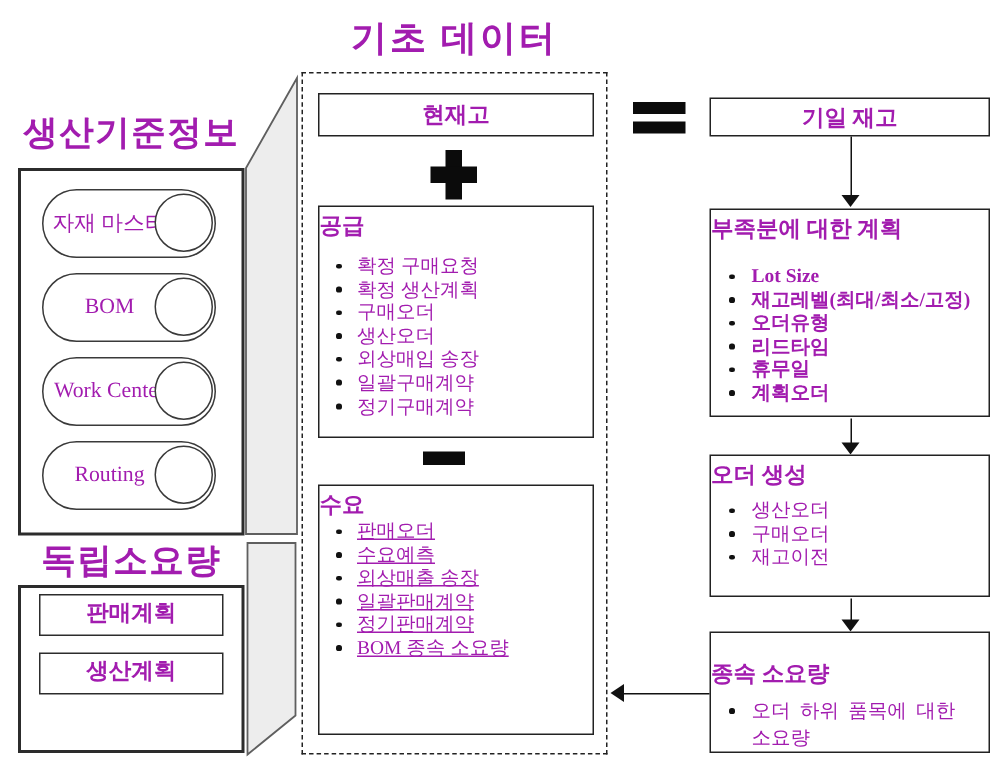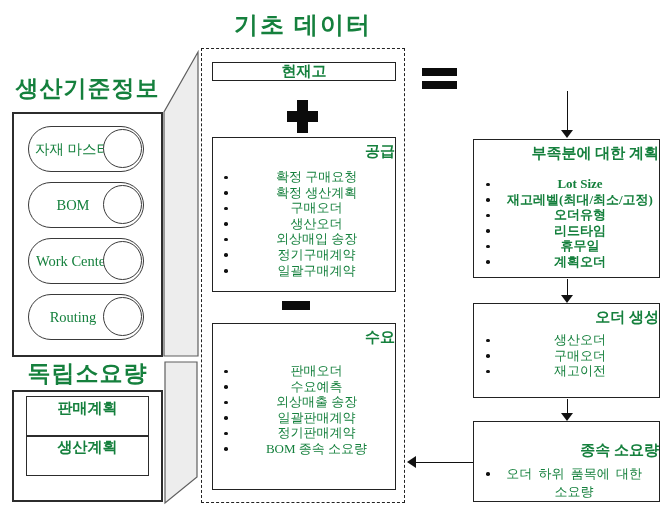--- a/index.html
+++ b/index.html
@@ -1,18 +1,18 @@
 <!DOCTYPE html>
 <html><head>
 <meta charset="utf-8">
 <style>
   html,body { margin:0; padding:0; background:#fff; }
   .canvas {
     position:relative; width:672px; height:519px; background:#fff;
-    font-family:"Liberation Serif","DejaVu Serif",serif; color:#15803d;
+    font-family:"Liberation Serif","DejaVu Serif",serif; color:#a21caf;
     overflow:hidden;
   }
   .beams { position:absolute; left:0; top:0; }
   .beams polygon { fill:#ededed; stroke:#5f5f5f; stroke-width:1.2; }
 
   .main-title { position:absolute; left:201px; top:9px; width:204px; text-align:center;
     font-size:24px; font-weight:bold; letter-spacing:2px; }
 
   .sec-title { position:absolute; left:12px; width:151px; text-align:center;
     font-size:23px; font-weight:bold; letter-spacing:1px; }
@@ -23,51 +23,51 @@
   .master { top:112px; width:151px; height:245px; }
   .indep  { top:390px; width:151px; height:112px; }
 
   .cyl { position:absolute; left:14px; width:116px; height:46px; box-sizing:border-box;
     border:1.7px solid #3a3a3a; border-radius:23px; background:#fff; }
   .cyl-label { position:absolute; left:0; right:26px; top:50%; transform:translateY(-50%);
     text-align:center; font-size:14.5px; }
   .cyl-cap { position:absolute; right:1px; top:1.5px; width:39px; height:39px; box-sizing:border-box;
     border:1.7px solid #3a3a3a; border-radius:50%; background:#fff; }
 
-  .label-box { position:absolute; left:12px; width:123px; height:41px; box-sizing:border-box;
-    border:1.8px solid #2c2c2c; text-align:center; font-weight:bold; font-size:15px; line-height:25px;font-family:Liberation Mono, monospace; }
+  .label-box { position:absolute; left:12px; width:123px; height:28px; box-sizing:border-box;
+    border:1.8px solid #2c2c2c; text-align:center; font-weight:bold; font-size:15px; line-height:25px; }
 
   .dashed-box { position:absolute; left:201px; top:48px; width:204px; height:455px;
     border:1.6px dashed #222; box-sizing:border-box; }
 
   .titled-box { position:absolute; border:1.8px solid #222; box-sizing:border-box; background:#fff;
     display:flex; align-items:center; justify-content:center; font-weight:bold; font-size:15px; }
-  .current { left:10px; top:13px; width:184px; height:19px; }
+  .current { left:10px; top:13px; width:184px; height:29px; }
   .due     { left:473px; top:65px; width:187px; height:26px; }
 
   .plus { position:absolute; left:85px; top:51px; width:31px; height:33px; }
   .plus .pv { position:absolute; left:10px; top:0; width:11px; height:33px; background:#0b0b0b; }
   .plus .ph { position:absolute; left:0; top:11px; width:31px; height:11px; background:#0b0b0b; }
   .minus { position:absolute; left:80px; top:252px; width:28px; height:9px; background:#0b0b0b; }
 
   .equals { position:absolute; left:422px; top:68px; width:35px; height:21px; }
   .equals span { position:absolute; left:0; width:35px; height:8px; background:#0b0b0b; }
   .equals span:first-child { top:0; } .equals span:last-child { bottom:0; }
 
   .list-box { position:absolute; border:1.8px solid #222; box-sizing:border-box; background:#fff; }
-  .lb-title { text-align:right; font-weight:bold; font-size:15px; padding-top:4px; line-height:18px; }
-  ul.vlist { list-style:none; margin:0; padding:0;text-align:center; }
+  .lb-title { text-align:left; font-weight:bold; font-size:15px; padding-top:4px; line-height:18px; }
+  ul.vlist { list-style:none; margin:0; padding:0; }
   .vlist li { position:relative; padding-left:25px; font-size:13px; line-height:15.6px; white-space:nowrap; }
   .vlist li::before { content:""; position:absolute; left:11px; top:6.5px; width:3.5px; height:3.5px;
     background:#111; border-radius:50%; }
 
   .supply { left:10px; top:88px;  width:184px; height:155px; }
   .supply .vlist { margin-top:9px; }
   .demand { left:10px; top:274px; width:184px; height:167px; }
-  .demand .vlist { margin-top:17px; }
+  .demand .vlist { margin-top:0;text-decoration:underline; }
 
   .shortage  { left:473px; top:139px; width:187px; height:139px; }
   .shortage .vlist { margin-top:14px;font-weight:bold; }
   .shortage .vlist li { padding-left:27px; } .shortage .vlist li::before { left:12px; }
   .order     { left:473px; top:303px; width:187px; height:95px; }
   .order .vlist { margin-top:6px; }
   .order .vlist li { padding-left:27px; } .order .vlist li::before { left:12px; }
   .dependent { left:473px; top:421px; width:187px; height:81px; }
   .dependent .lb-title { padding-top:3px;margin-top:16px; }
   .dependent .vlist { margin-top:6px; }
@@ -137,22 +137,22 @@
       </div>
 
     <div class="list-box supply">
       <div class="lb-title">공급</div>
       <ul class="vlist">
         <li>확정 구매요청</li>
         <li>확정 생산계획</li>
         <li>구매오더</li>
         <li>생산오더</li>
         <li>외상매입 송장</li>
+        <li>일괄구매계약</li>
         <li>정기구매계약</li>
-        <li>일괄구매계약</li>
       </ul>
     </div>
 
     <div class="minus"></div>
 
     <div class="list-box demand">
       <div class="lb-title">수요</div>
       <ul class="vlist">
         <li>판매오더</li>
         <li>수요예측</li>
@@ -162,20 +162,21 @@
         <li>BOM 종속 소요량</li>
       </ul>
     </div>
   </div>
 
   <div class="equals">
       <span></span>
       <span></span>
     </div>
 
+  <div class="titled-box due">기일 재고</div>
 
   <div class="varrow a1">
       <span class="vl"></span>
       <span class="vh"></span>
     </div>
 
   <div class="list-box shortage">
     <div class="lb-title">부족분에 대한 계획</div>
     <ul class="vlist">
       <li>Lot Size</li>

